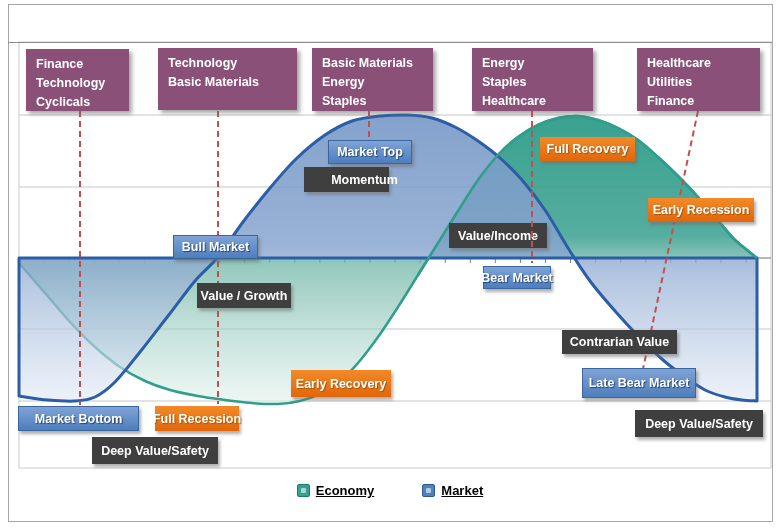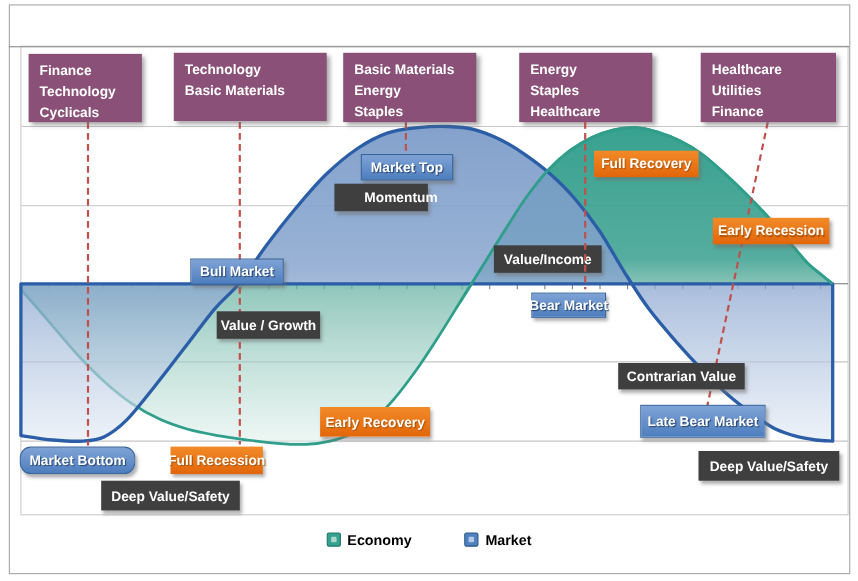--- a/index.html
+++ b/index.html
@@ -13,21 +13,21 @@
   .logo-text{color:#7F7F7F;font-weight:bold;font-size:11px;line-height:11.5px;letter-spacing:0.2px;}
   #chart-svg{position:absolute;left:0;top:0;z-index:1;}
   #overlay-svg{position:absolute;left:0;top:0;z-index:4;pointer-events:none;}
   .sector-box{position:absolute;background:#8A5078;color:#ffffff;font-weight:bold;font-size:12.5px;line-height:19px;
               padding:6px 4px 0 10px;box-sizing:border-box;box-shadow:3px 3px 4px rgba(110,110,110,0.6);z-index:3;}
   .phase{position:absolute;color:#fff;font-weight:bold;font-size:12.5px;display:flex;align-items:center;justify-content:center;
          box-shadow:2px 3px 3px rgba(110,110,110,0.55);white-space:nowrap;box-sizing:border-box;z-index:3;}
   .phase.blue{background:linear-gradient(#7FA3D6,#4E7EBE);border:1px solid #3A669E;text-shadow:1px 1px 1px rgba(25,55,95,0.85);}
   .phase.orange{background:linear-gradient(#F28A28,#E2660A);text-shadow:1px 1px 1px rgba(140,70,0,0.7);}
   .phase.gray{background:#3F3F3F;}
-  .legend{position:absolute;left:0;right:0;top:483px;display:flex;justify-content:center;gap:48px;z-index:2;}
+  .legend{position:absolute;left:0;right:0;top:483px;display:flex;justify-content:center;gap:48px;z-index:2;text-decoration:underline;}
   .legend-item{display:flex;align-items:center;gap:6px;font-weight:bold;font-size:13px;color:#000;}
   .legend-swatch{width:13px;height:13px;border-radius:2px;position:relative;box-sizing:border-box;}
   .legend-swatch .inner{position:absolute;left:3px;top:3px;width:5px;height:5px;border-radius:1px;}
 </style>
 </head>
 <body>
 
 <div class="stage">
   <div class="outer-frame"></div>
 
@@ -121,21 +121,21 @@
       <div class="sector-box" style="left: 637px; top: 48px; width: 123px; height: 63px;">
         <div>Healthcare</div>
         <div>Utilities</div>
         <div>Finance</div>
       </div>
       <div class="phase blue" style="left: 328px; top: 140px; width: 84px; height: 24px;">Market Top</div>
       <div class="phase gray" style="left: 304px; top: 167px; width: 85px; height: 25px; padding-left: 36px;">Momentum</div>
       <div class="phase blue" style="left: 173px; top: 235px; width: 85px; height: 24px;">Bull Market</div>
       <div class="phase gray" style="left: 197px; top: 283px; width: 94px; height: 25px;">Value / Growth</div>
       <div class="phase orange" style="left: 291px; top: 324px; width: 100px; height: 27px; margin-top: 46px;">Early Recovery</div>
-      <div class="phase blue" style="left: 18px; top: 406px; width: 105px; height: 25px; border-radius: 10px;">Market Bottom</div>
+      <div class="phase blue" style="left: 18px; top: 406px; width: 121px; height: 25px;">Market Bottom</div>
       <div class="phase orange" style="left: 155px; top: 406px; width: 84px; height: 25px;">Full Recession</div>
       <div class="phase gray" style="left: 92px; top: 437px; width: 126px; height: 27px;">Deep Value/Safety</div>
       <div class="phase orange" style="left: 540px; top: 137px; width: 95px; height: 24px;">Full Recovery</div>
       <div class="phase gray" style="left: 449px; top: 223px; width: 98px; height: 25px;">Value/Income</div>
       <div class="phase blue" style="left: 483px; top: 266px; width: 68px; height: 23px;">Bear Market</div>
       <div class="phase orange" style="left: 648px; top: 198px; width: 106px; height: 24px;">Early Recession</div>
       <div class="phase gray" style="left: 518px; top: 330px; width: 115px; height: 24px; margin-left: 44px;">Contrarian Value</div>
       <div class="phase blue" style="left: 582px; top: 368px; width: 114px; height: 30px;">Late Bear Market</div>
       <div class="phase gray" style="left: 635px; top: 410px; width: 128px; height: 27px;">Deep Value/Safety</div>
     </div>

